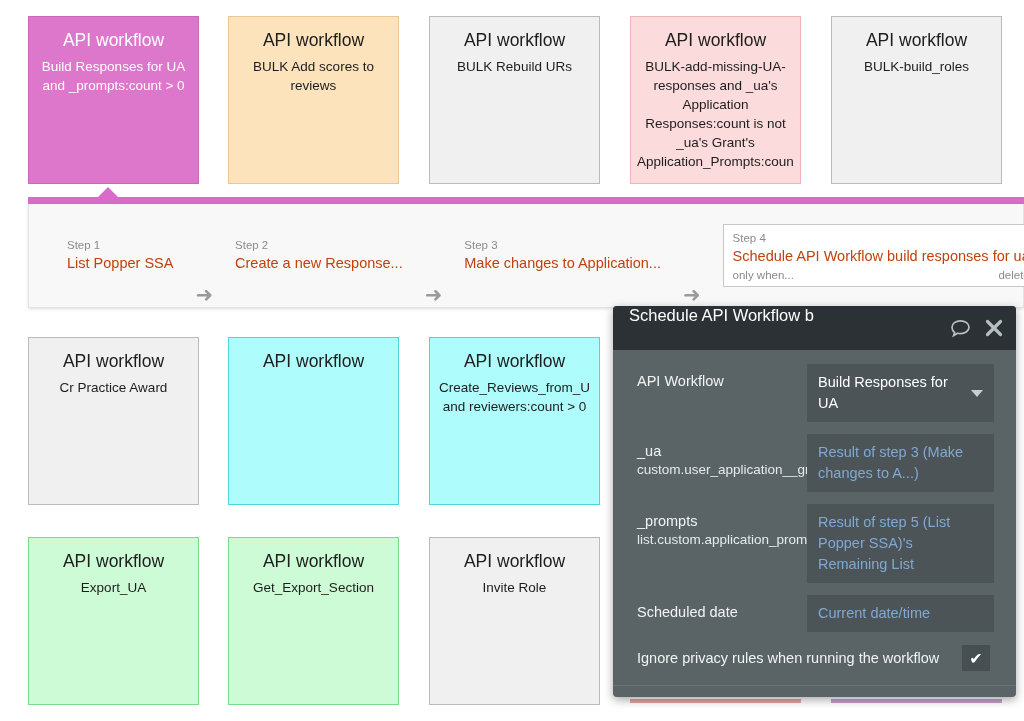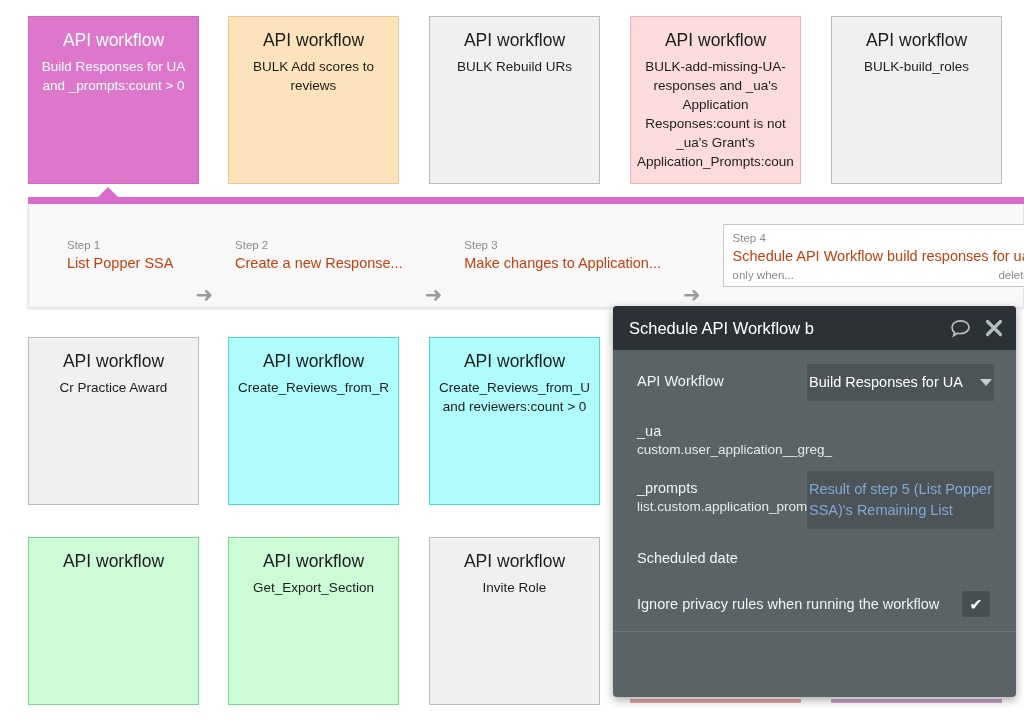--- a/index.html
+++ b/index.html
@@ -134,21 +134,20 @@
     background: #5a6366;
     border-radius: 4px;
     box-shadow: 0 3px 10px rgba(0,0,0,0.35);
     overflow: hidden;
     box-sizing: border-box;
   }
   #panel-header {
     height: 44px;
     background: #2b3134;
     display: flex;
-    align-items: center;
     padding: 0 12px 0 16px;
     box-sizing: border-box;
   }
   #panel-title {
     flex: 1;
     color: #ffffff;
     font-size: 16.5px;
     white-space: nowrap;
     overflow: hidden;
   }
@@ -180,21 +179,21 @@
     font-size: 13.5px;
     line-height: 18px;
     color: #e7eaea;
     white-space: nowrap;
   }
   .pfield {
     flex: 1;
     background: #4c5457;
     min-height: 36px;
     box-sizing: border-box;
-    padding: 8px 2px;
+    padding: 8px 11px;
     color: #7fa9d4;
     font-size: 14.5px;
     line-height: 21px;
     display: flex;
     align-items: center;
     justify-content: space-between;
     position: relative;
     z-index: 2;
   }
   .pfield .selected-value { color: #ffffff; }
@@ -260,28 +259,28 @@
       <div class="card" style="left: 831px; top: 16px; width: 171px; height: 168px; background: rgb(240, 240, 240); border-color: rgb(185, 188, 190);">
         <div class="card-type">API workflow</div>
         <div class="card-name">BULK-build_roles</div>
       </div>
       <div class="card" style="left: 28px; top: 337px; width: 171px; height: 168px; background: rgb(240, 240, 240); border-color: rgb(185, 188, 190);">
         <div class="card-type">API workflow</div>
         <div class="card-name">Cr Practice Award</div>
       </div>
       <div class="card" style="left: 228px; top: 337px; width: 171px; height: 168px; background: rgb(174, 252, 252); border-color: rgb(77, 214, 214);">
         <div class="card-type">API workflow</div>
-        <div class="card-name">Create_Reviews_from_R</div>
       </div>
       <div class="card" style="left: 429px; top: 337px; width: 171px; height: 168px; background: rgb(174, 252, 252); border-color: rgb(77, 214, 214);">
         <div class="card-type">API workflow</div>
         <div class="card-name">Create_Reviews_from_U and reviewers:count &gt; 0</div>
       </div>
       <div class="card" style="left: 28px; top: 537px; width: 171px; height: 168px; background: rgb(204, 251, 213); border-color: rgb(121, 217, 140);">
         <div class="card-type">API workflow</div>
+        <div class="card-name">Export_UA</div>
       </div>
       <div class="card" style="left: 228px; top: 537px; width: 171px; height: 168px; background: rgb(204, 251, 213); border-color: rgb(121, 217, 140);">
         <div class="card-type">API workflow</div>
         <div class="card-name">Get_Export_Section</div>
       </div>
       <div class="card" style="left: 429px; top: 537px; width: 171px; height: 168px; background: rgb(240, 240, 240); border-color: rgb(185, 188, 190);">
         <div class="card-type">API workflow</div>
         <div class="card-name">Invite Role</div>
       </div>
     </div>
@@ -339,29 +338,35 @@
       <div id="panel-fields">
           <div class="prow">
             <div class="plabel"><span>API Workflow</span></div>
             <div class="pfield">
               <span class="selected-value">Build Responses for UA</span>
               <span class="caret"></span>
             </div>
           </div>
           <div class="prow">
             <div class="plabel"><span>_ua</span><span class="psub">custom.user_application__greg_</span></div>
+            <div class="pfield">
+              <span>Result of step 3 (Make changes to A...)</span>
+            </div>
           </div>
           <div class="prow">
             <div class="plabel"><span>_prompts</span><span class="psub">list.custom.application_prompts</span></div>
             <div class="pfield">
               <span>Result of step 5 (List Popper SSA)'s Remaining List</span>
             </div>
           </div>
           <div class="prow">
             <div class="plabel"><span>Scheduled date</span></div>
+            <div class="pfield">
+              <span>Current date/time</span>
+            </div>
           </div>
         </div>
 
       <div id="priv-row">
         <span id="priv-label">Ignore privacy rules when running the workflow</span>
         <span id="priv-check">✔</span>
       </div>
 
       <div id="panel-divider"></div>
 

